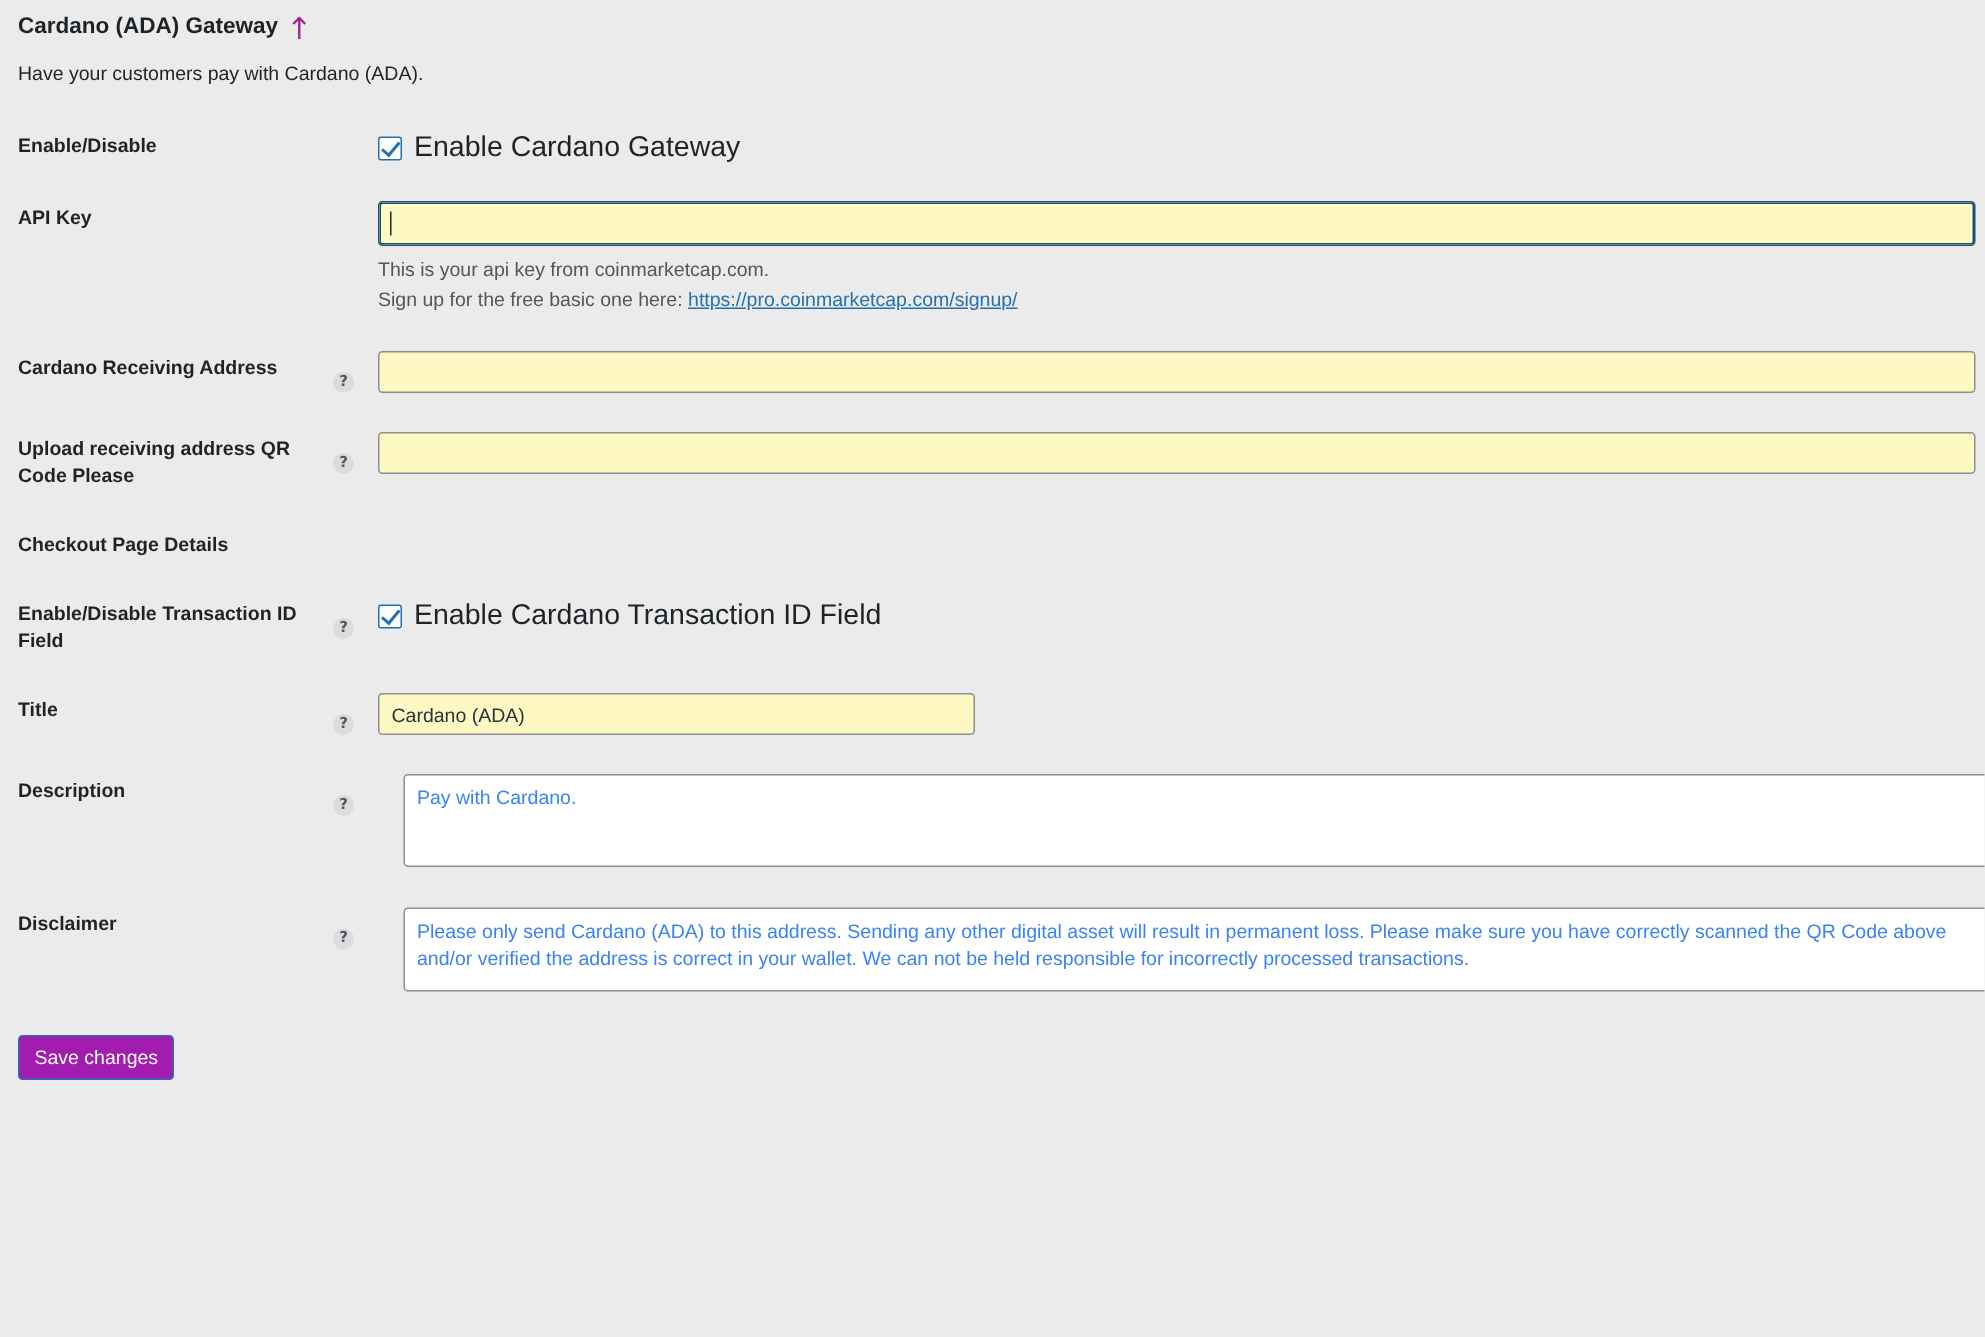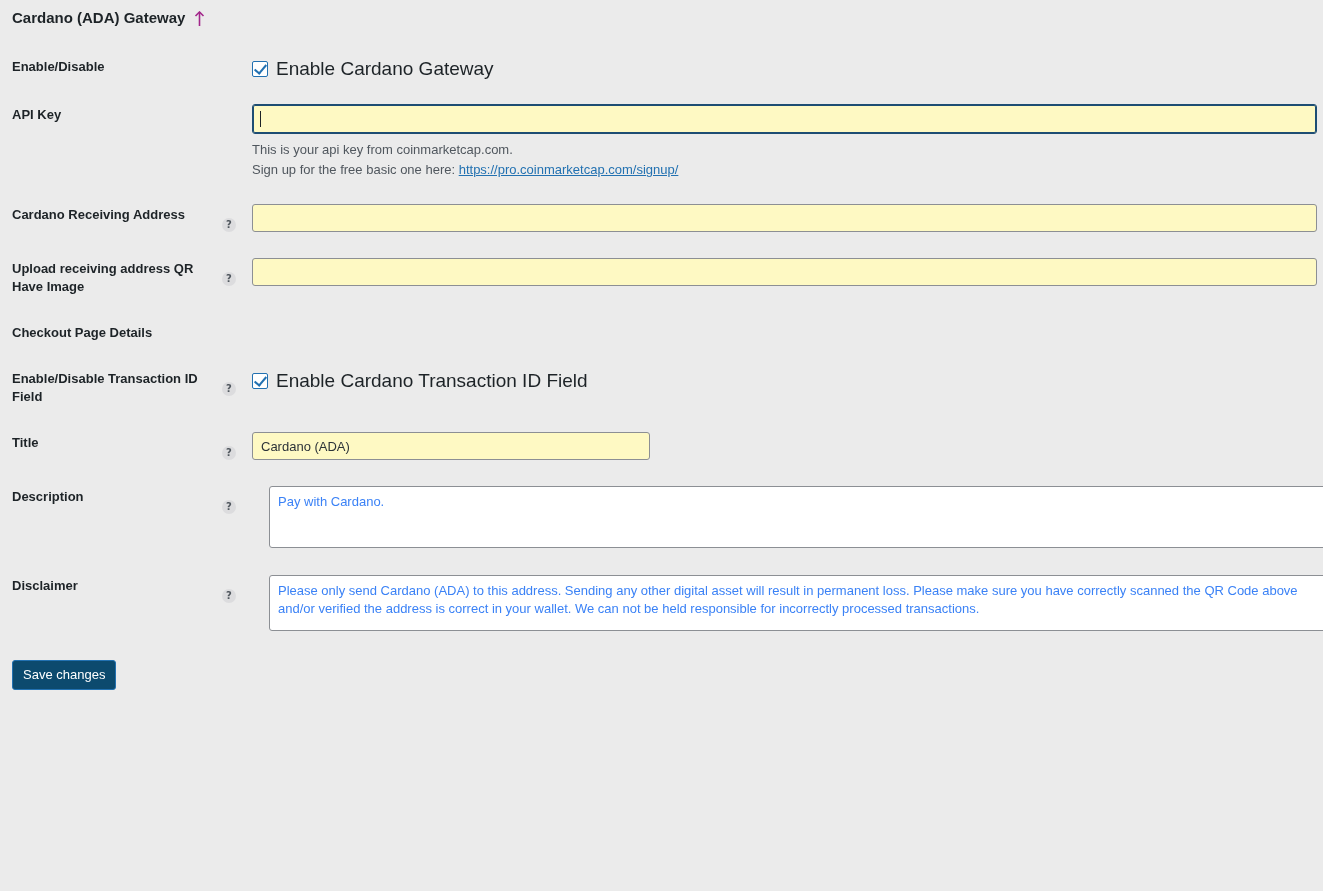--- a/index.html
+++ b/index.html
@@ -188,21 +188,21 @@
   }
   .field-help a {
     color: #2271b1;
   }
 
   .submit-row {
     padding-top: 14px;
   }
   .button-primary {
     display: inline-block;
-    background: #0c4a6e;
+    background: #a21caf;
     border: 1px solid #2271b1;
     border-radius: 3px;
     color: #fff;
     font-family: "Liberation Sans", sans-serif;
     font-size: 13px;
     line-height: 22px;
     padding: 3px 10px;
     cursor: pointer;
   }
   .apikey-wrap {
@@ -226,20 +226,21 @@
   <div class="page-head">
     <div class="page-title-row">
       <h1 class="page-title">Cardano (ADA) Gateway</h1>
       <span class="back-icon">
         <svg width="13" height="16" viewBox="0 0 13 16" aria-hidden="true">
           <path d="M6.5 1 L6.5 15" stroke="#a2268a" stroke-width="1.6" fill="none"></path>
           <path d="M2.5 5 L6.5 1 L10.5 5" stroke="#a2268a" stroke-width="1.6" fill="none"></path>
         </svg>
       </span>
     </div>
+    <div class="page-desc">Have your customers pay with Cardano (ADA).</div>
   </div>
 
   <table class="form-table">
     <tbody>
 
       <tr>
         <th>
           <div class="th-inner">
             <span class="th-label">Enable/Disable</span>
           </div>
@@ -281,21 +282,21 @@
           </div>
         </th>
         <td>
           <input type="text" class="wide" value="" style="">
         </td>
       </tr>
 
       <tr>
         <th>
           <div class="th-inner">
-            <span class="th-label">Upload receiving address QR Have Image</span>
+            <span class="th-label">Upload receiving address QR Code Please</span>
             <span class="help-tip mid3">?</span>
           </div>
         </th>
         <td>
           <input type="text" class="wide" value="" style="">
         </td>
       </tr>
 
       <tr class="section-row">
         <th>Checkout Page Details</th>

